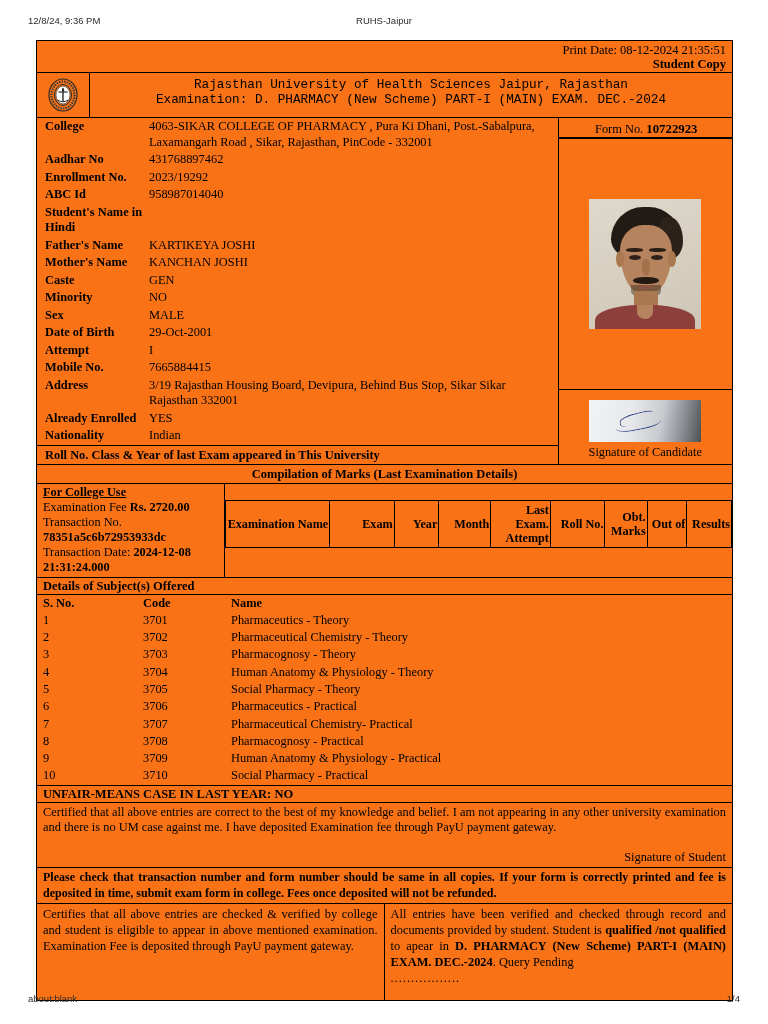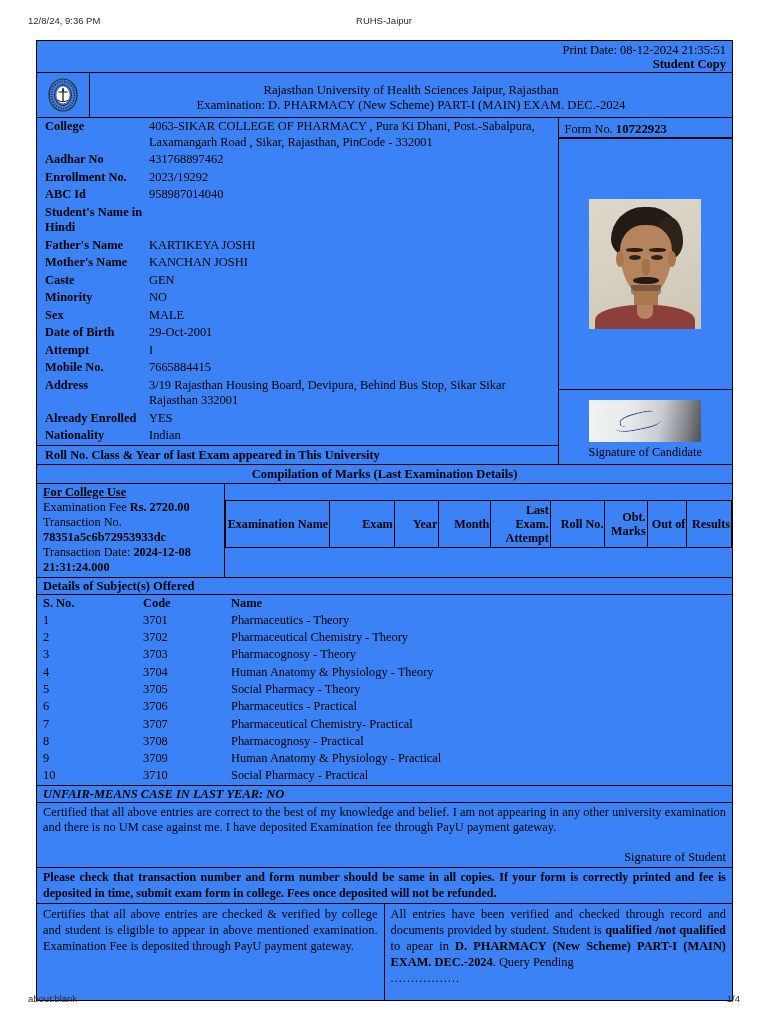--- a/index.html
+++ b/index.html
@@ -40,35 +40,35 @@
   .ph-right { position: absolute; right: 28px; }
 
   
   .form {
     position: absolute;
     left: 36px;
     top: 40px;
     width: 697px;
     border: 1px solid #000;
     box-sizing: border-box;
-    background: #3b82f6;
+    background: #f97316;
   }
   .bb { border-bottom: 1px solid #000; }
 
   
   .printdate {
     text-align: right;
     padding: 2px 6px 1px 0;
     font-size: 12.5px;
     line-height: 14px;
   }
   .printdate .copy { font-weight: bold; display: block; }
 
   
-  .uni-band { display: flex; align-items: flex-end; }
+  .uni-band { display: flex; align-items: flex-start; font-family: Liberation Mono, monospace; }
   .crest-cell {
     width: 52px;
     min-height: 44px;
     display: flex;
     align-items: center;
     justify-content: center;
     border-right: 1px solid #000;
   }
   .crest { width: 30px; height: 34px; display: block; }
   .uni-txt {
@@ -109,20 +109,21 @@
     border-top: 1px solid #000;
   }
 
   .formno {
     font-size: 12.4px;
     line-height: 16px;
     padding: 3px 4px 2px 6px;
     border-bottom: 2px solid #000;
     height: 21px;
     box-sizing: border-box;
+    text-align: center;
   }
   .formno b { font-size: 12.8px; }
 
   .photo-cell {
     height: 251px;
     border-bottom: 1px solid #000;
     display: flex;
     align-items: center;
     justify-content: center;
     box-sizing: border-box;
@@ -265,21 +266,20 @@
   .st th { font-weight: bold; }
   .col-sno { width: 92px; }
   .col-code { width: 80px; }
 
   .umcase {
     font-weight: bold;
     font-size: 12.5px;
     line-height: 16px;
     padding: 0 2px 0 6px;
     border-top: 1px solid #000;
-    font-style: italic;
   }
 
   .certify {
     font-size: 12.4px;
     line-height: 15.5px;
     padding: 2px 6px 2px 6px;
     text-align: justify;
   }
   .sign-student {
     text-align: right;

